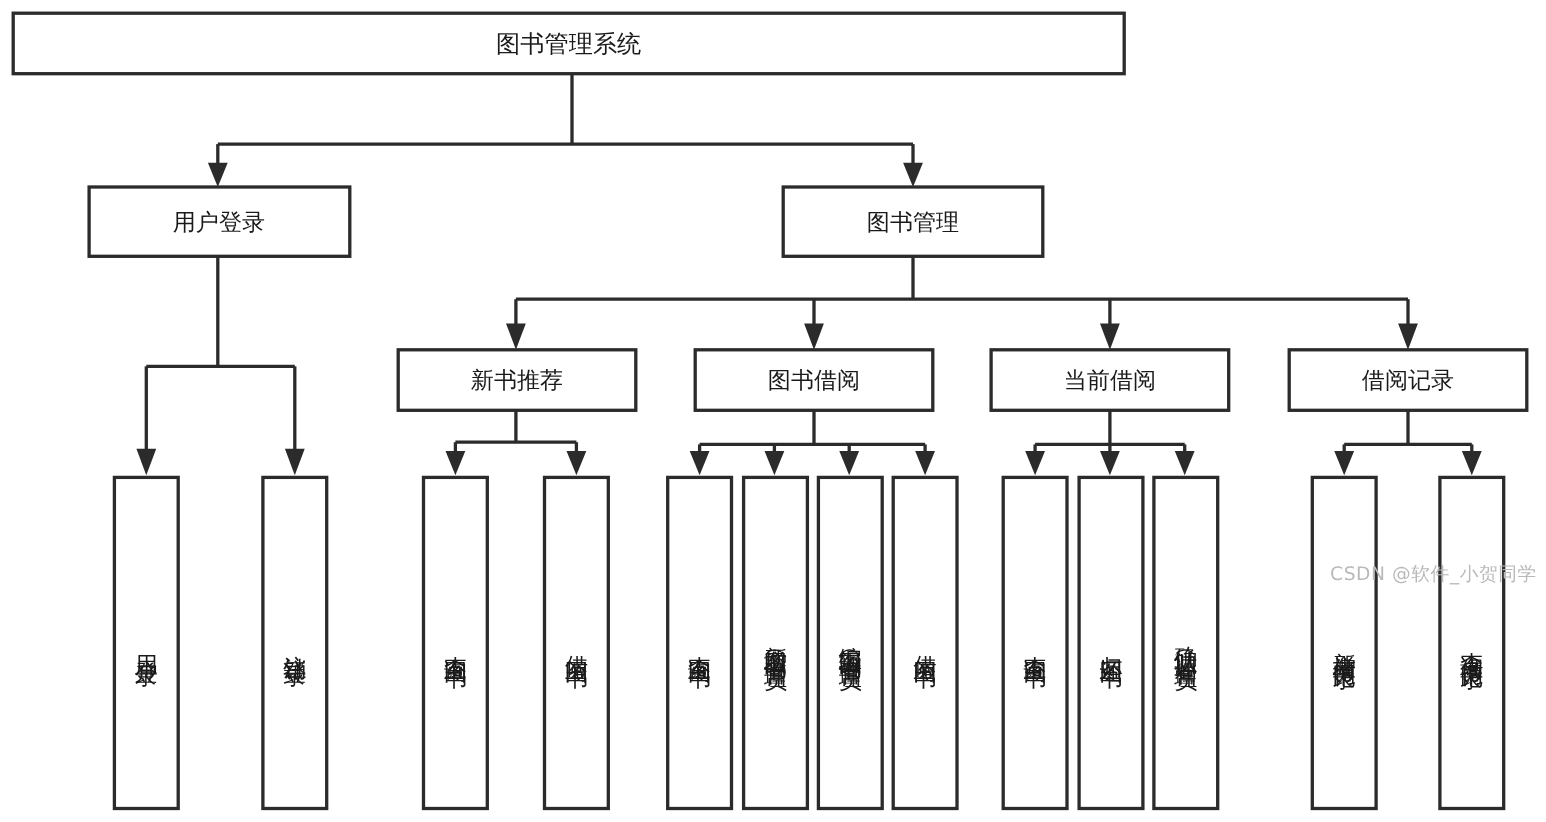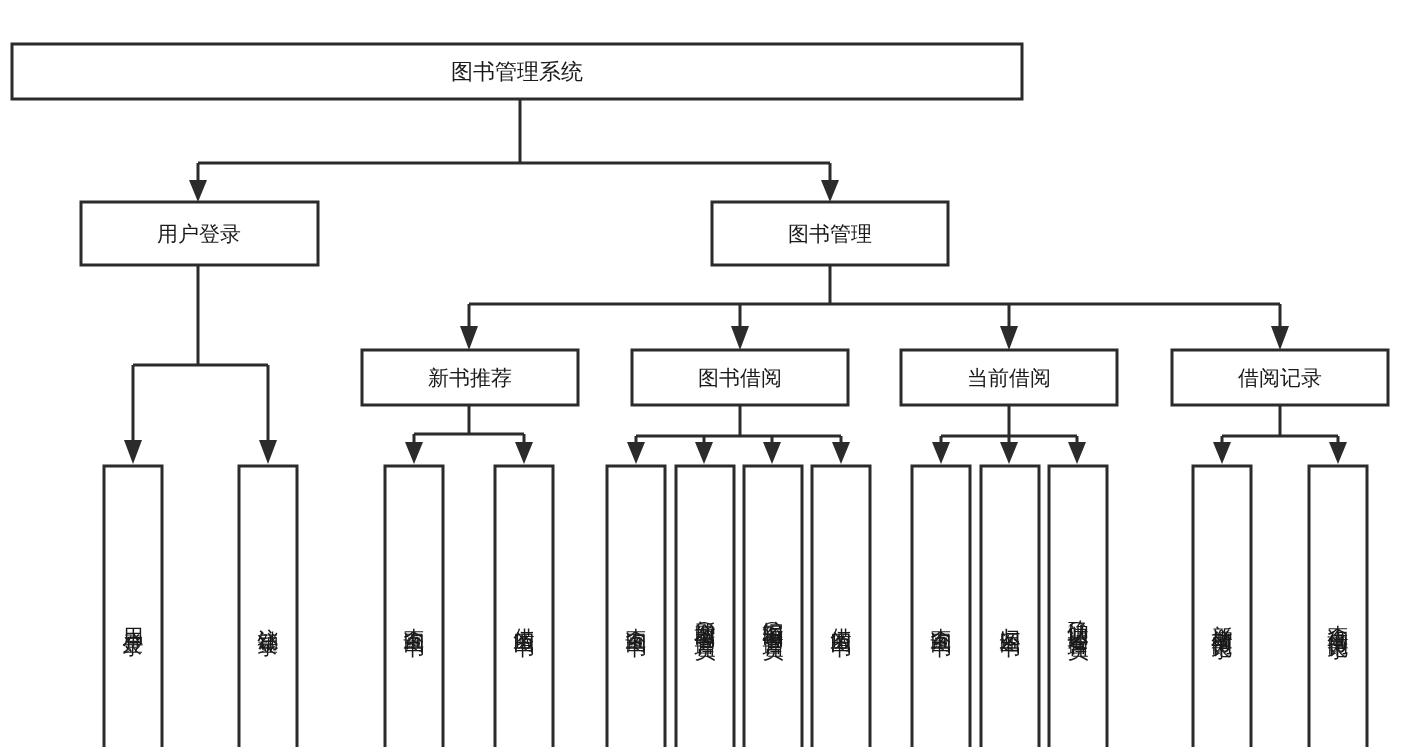--- a/index.html
+++ b/index.html
@@ -3,21 +3,21 @@
 <meta charset="utf-8">
 <title>图书管理系统功能结构图</title>
 <style>
   html,body{margin:0;padding:0;background:#ffffff;}
   body{
     width:1405px;height:747px;
     font-family:"Liberation Sans","DejaVu Sans",sans-serif;
     overflow:hidden;
     position:relative;
   }
-  #diagram-root{position:relative;width:1405px;height:537px;background:#fff;margin-top:32px;}
+  #diagram-root{position:relative;width:1405px;height:537px;background:#fff;}
   svg#diagram-svg{position:absolute;left:0;top:0;width:1405px;height:747px;display:block;}
 
   .node-box{fill:#ffffff;stroke:#2b2b2b;stroke-width:3;}
   .leaf-box{fill:#ffffff;stroke:#2b2b2b;stroke-width:3;}
   .connector{stroke:#2b2b2b;stroke-width:3;fill:none;stroke-linecap:butt;}
   .arrow-head{fill:#2b2b2b;stroke:none;}
 
   .node-label{
     font-family:"DejaVu Sans","Liberation Sans",sans-serif;
     font-size:21px;
@@ -187,13 +187,14 @@
   <div class="leaf-label" style="left:744px;top:434px;width:58px;height:301px;">编辑图书（管理员）</div>
   <div class="leaf-label" style="left:812px;top:434px;width:58px;height:301px;">借阅图书</div>
 
   <div class="leaf-label" style="left:912px;top:434px;width:58px;height:301px;">查询图书</div>
   <div class="leaf-label" style="left:981px;top:434px;width:58px;height:301px;">归还图书</div>
   <div class="leaf-label" style="left:1049px;top:434px;width:58px;height:301px;">确认归还（管理员）</div>
 
   <div class="leaf-label" style="left:1193px;top:434px;width:58px;height:301px;">新增借阅记录</div>
   <div class="leaf-label" style="left:1309px;top:434px;width:58px;height:301px;">查询借阅记录</div>
 
+  <div class="watermark">CSDN @软件_小贺同学</div>
 </div>
 
 </body></html>

